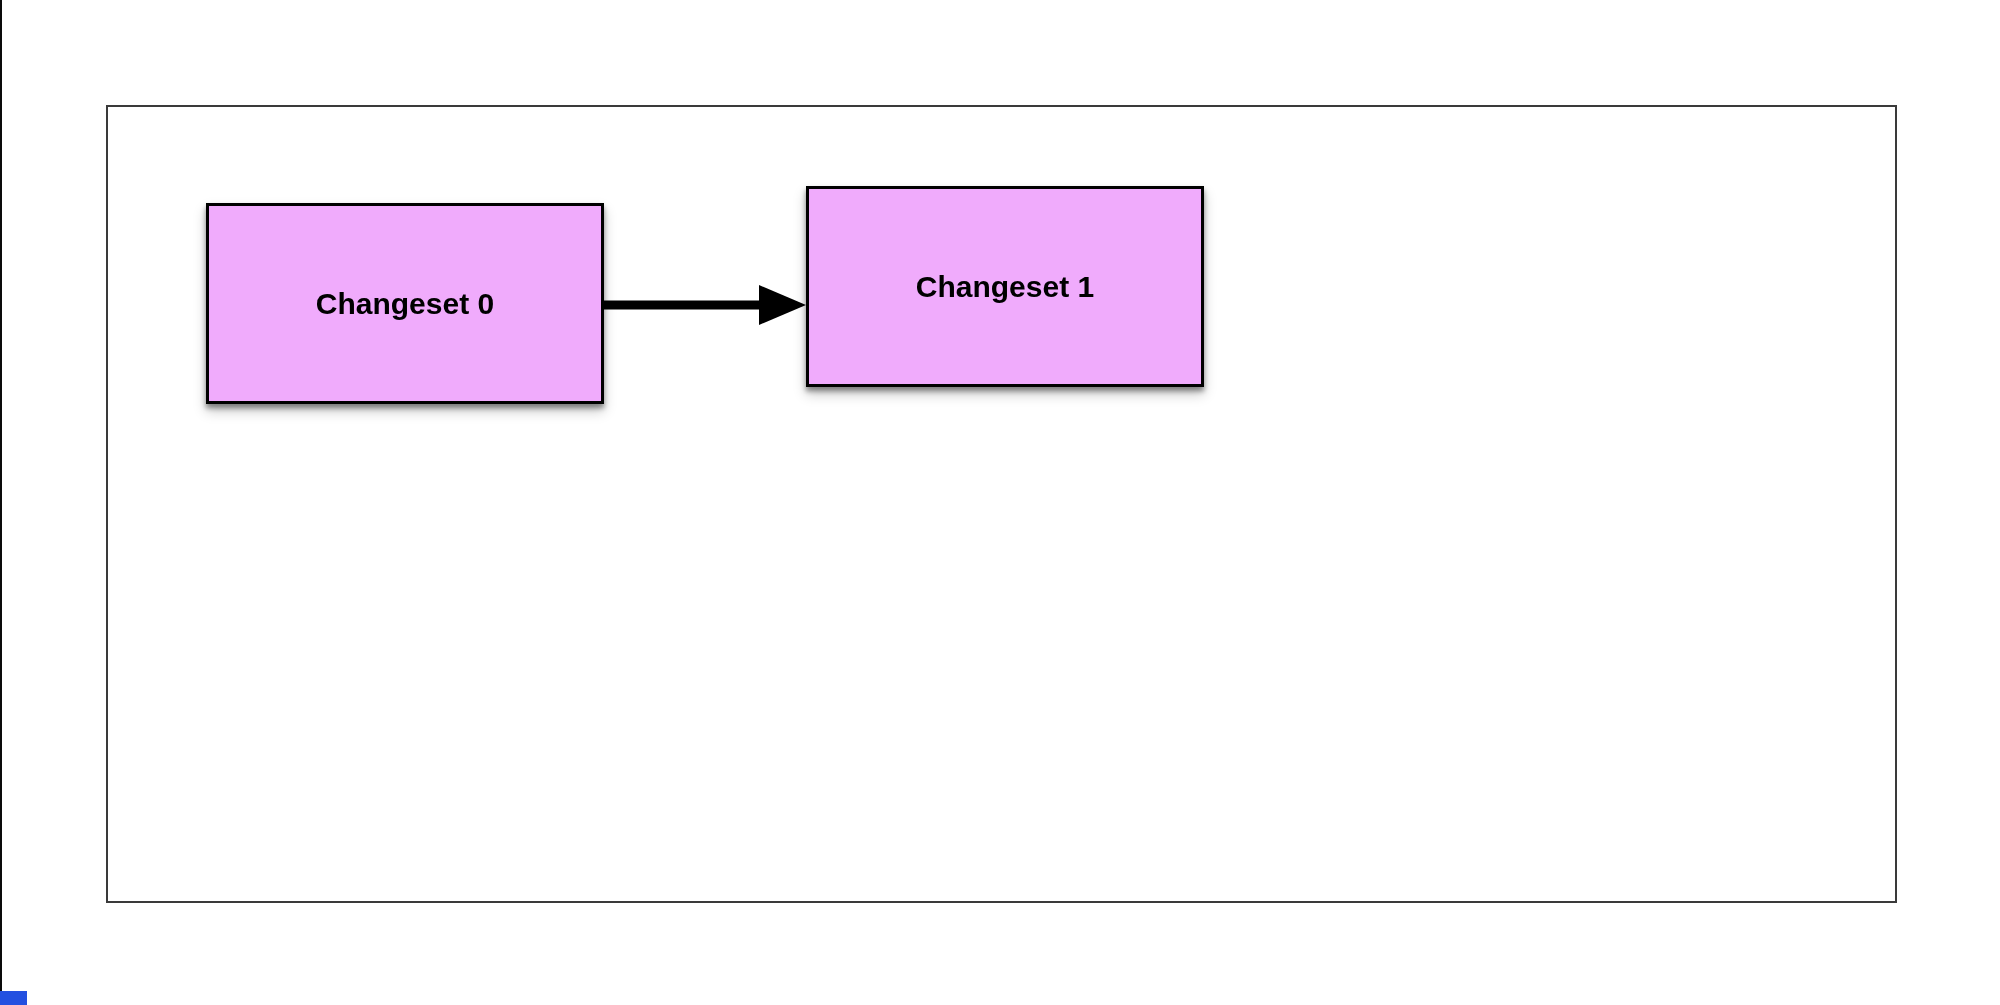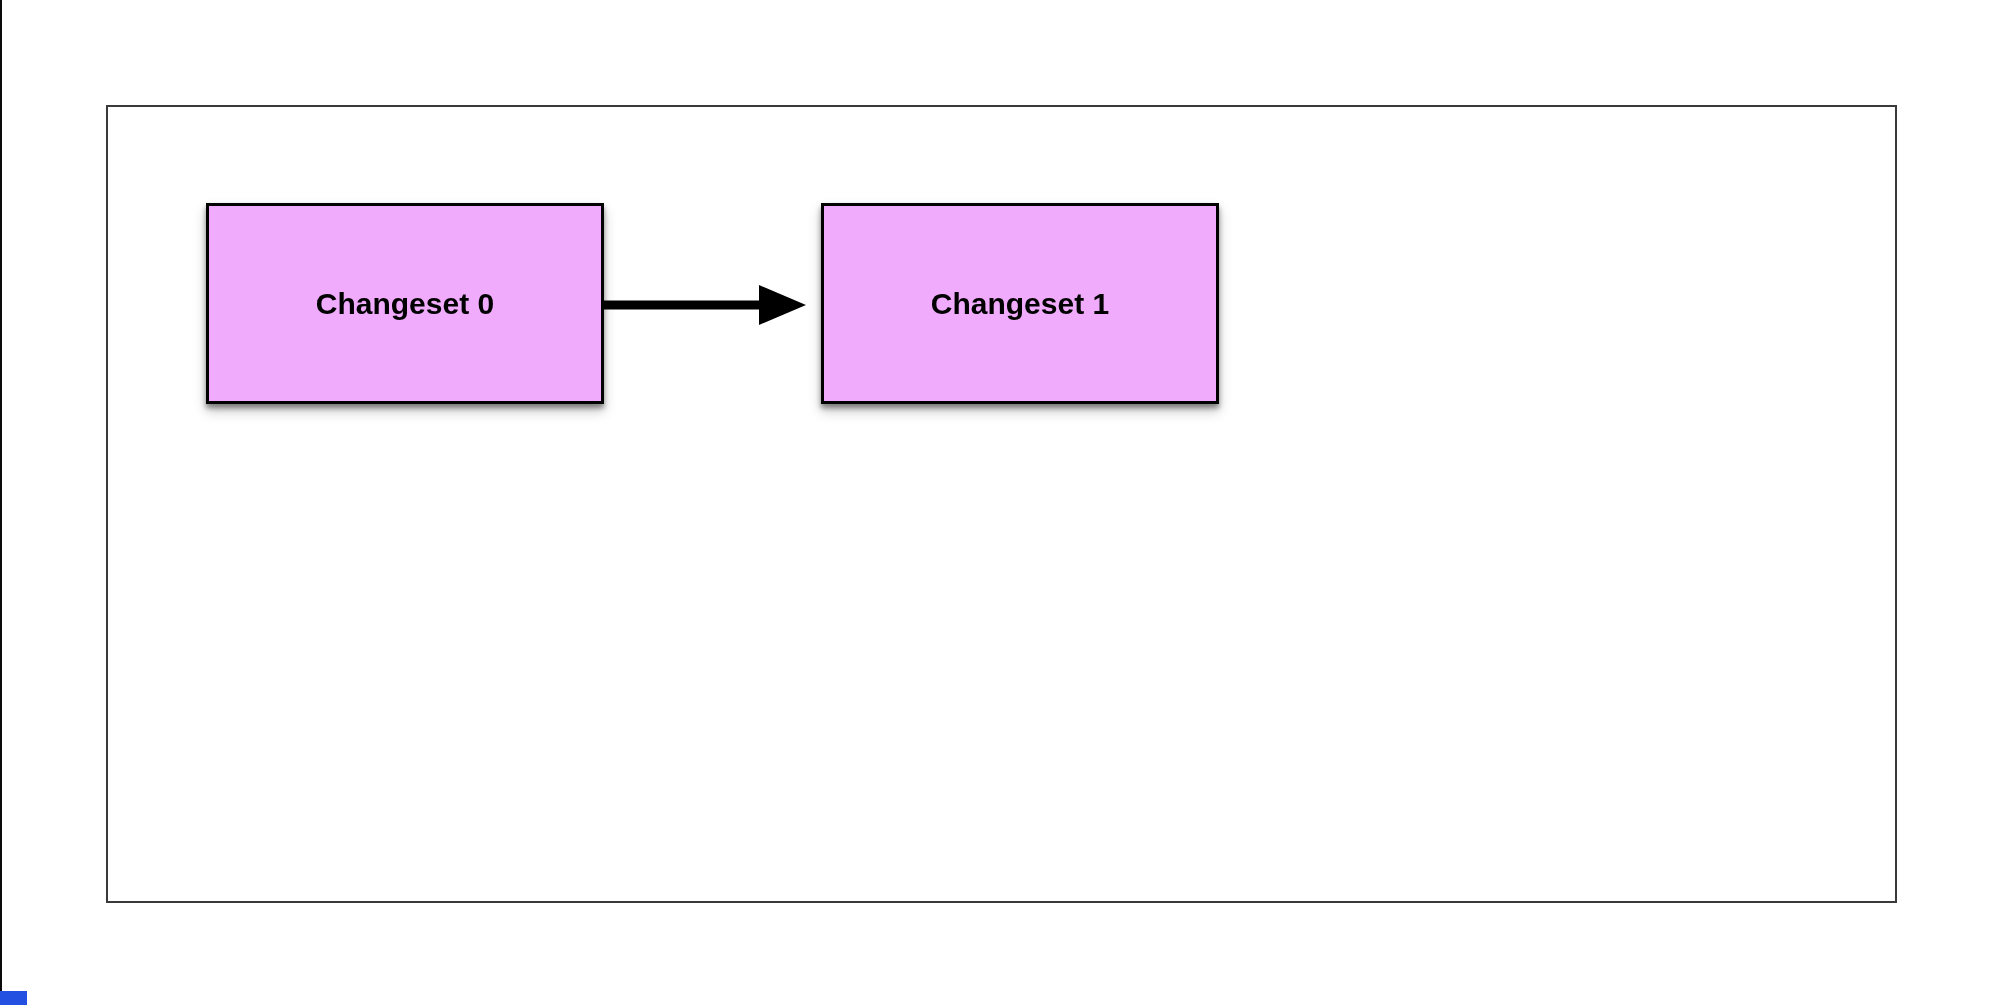--- a/index.html
+++ b/index.html
@@ -45,21 +45,21 @@
     align-items: center;
     justify-content: center;
   }
   .node-label {
     font-size: 30px;
     font-weight: bold;
     color: #000000;
     white-space: nowrap;
   }
   #node-changeset-0 { left: 206px; top: 203px; }
-  #node-changeset-1 { left: 806px; top: 203px; margin-left: 15px; }
+  #node-changeset-1 { left: 806px; top: 186px; }
   .edge-arrow {
     position: absolute;
     left: 600px;
     top: 280px;
     width: 210px;
     height: 50px;
   }
   .corner-marker {
     position: absolute;
     left: 0;

